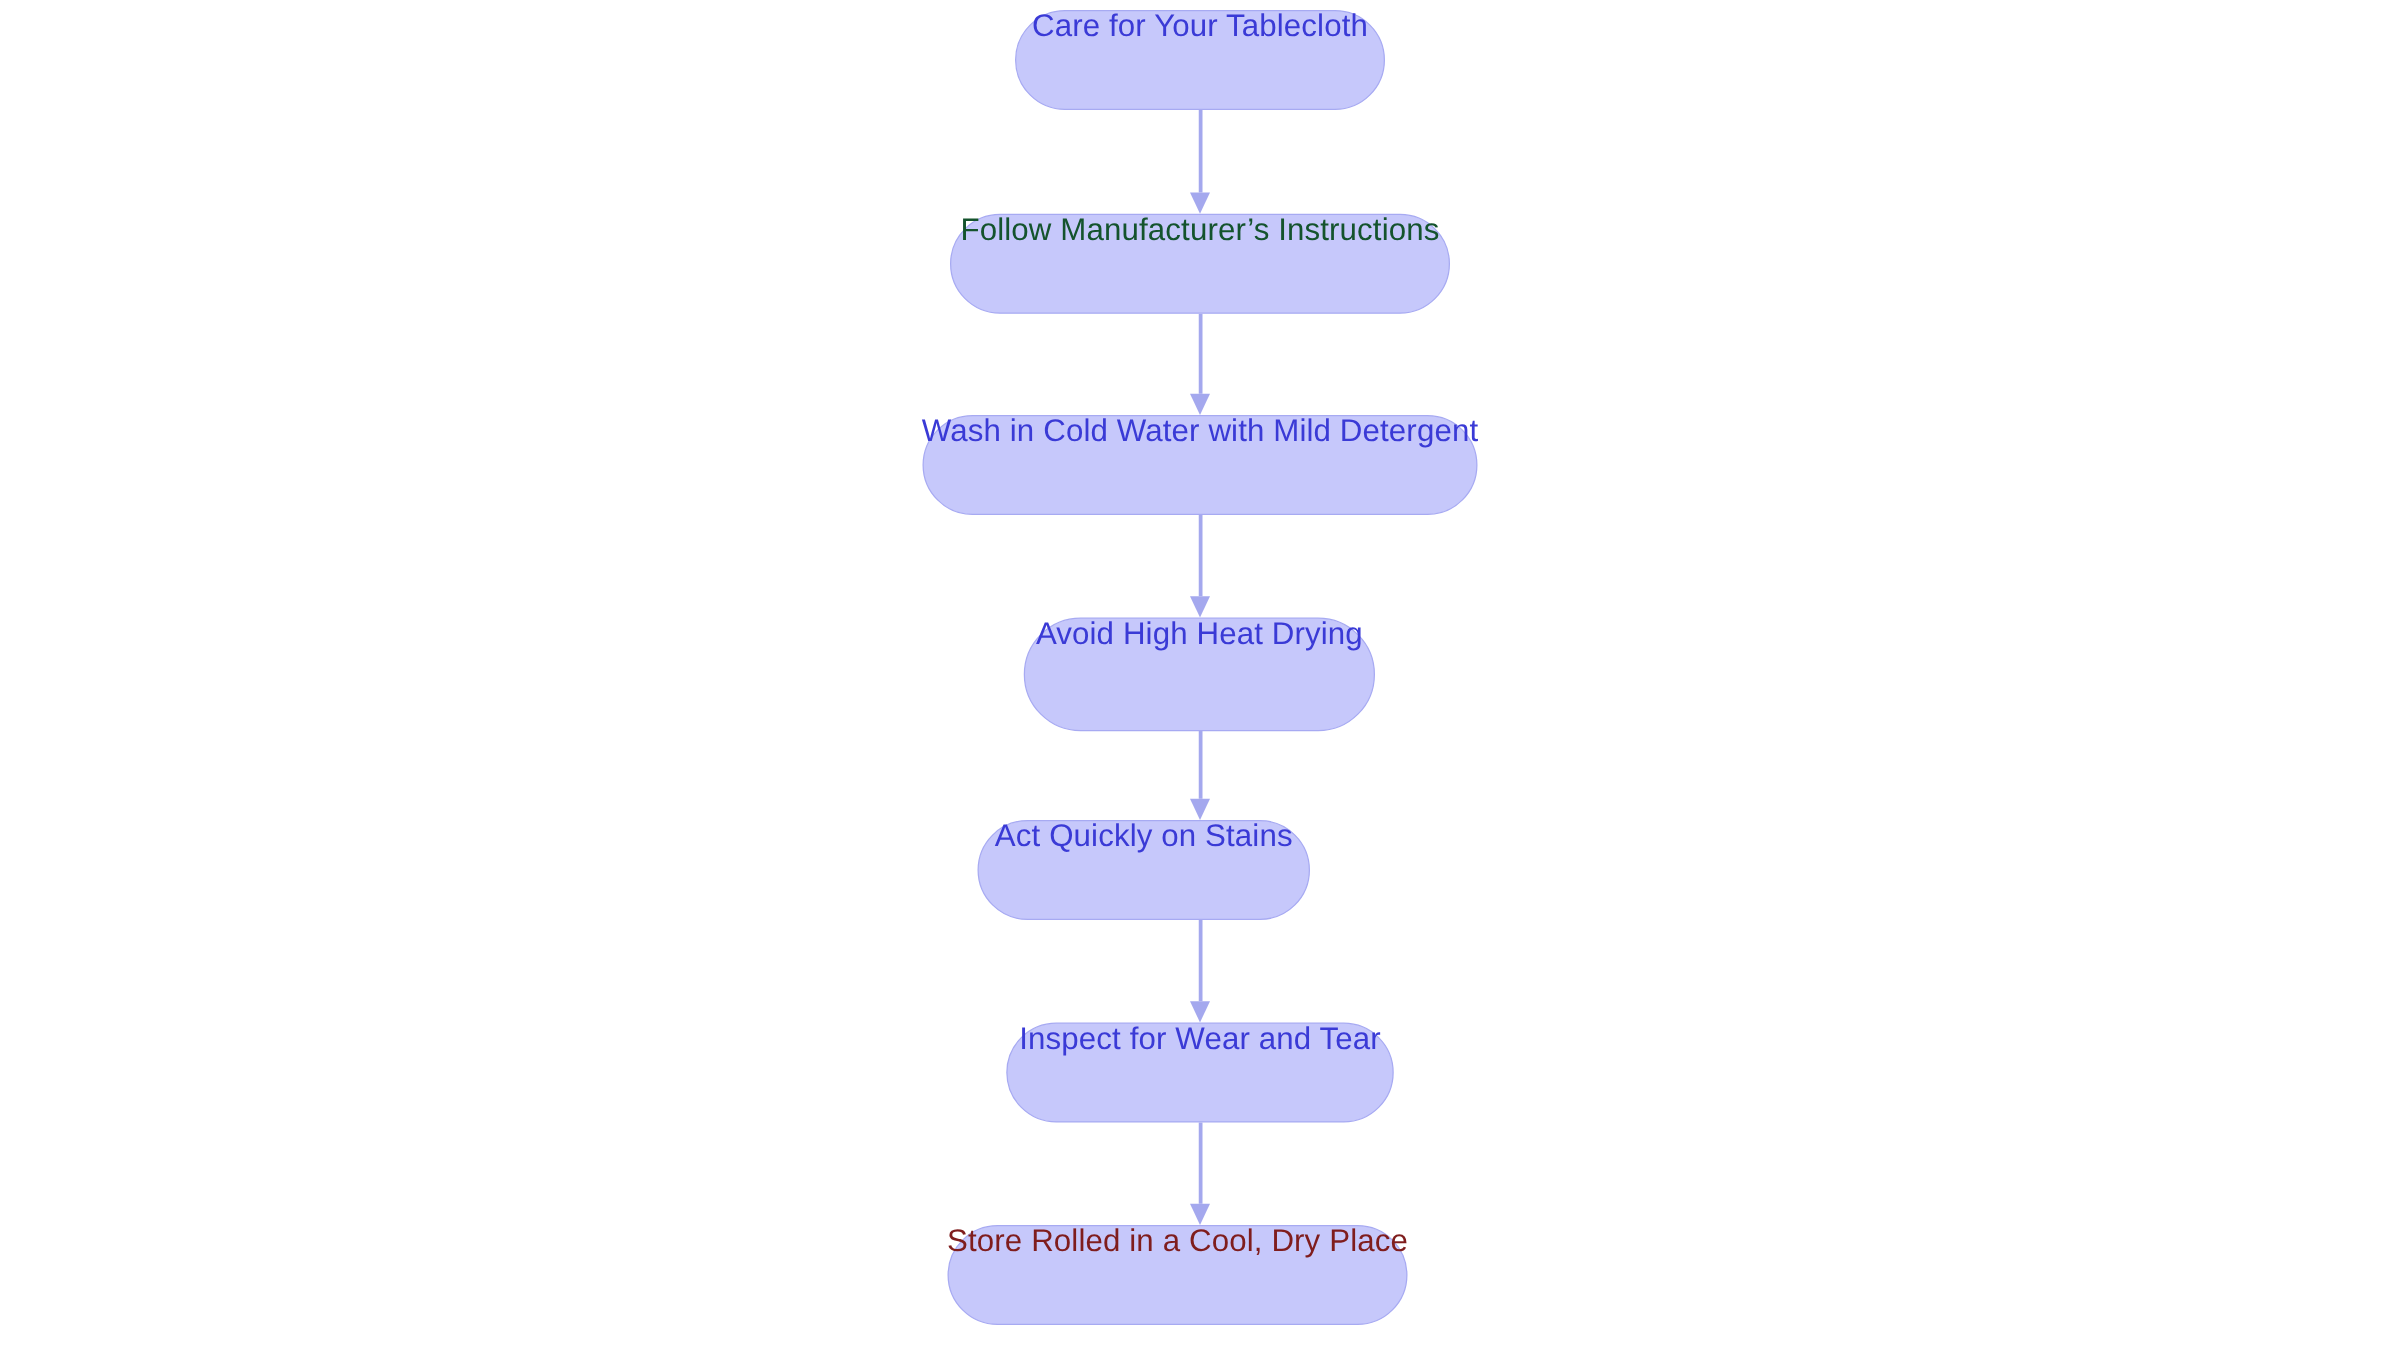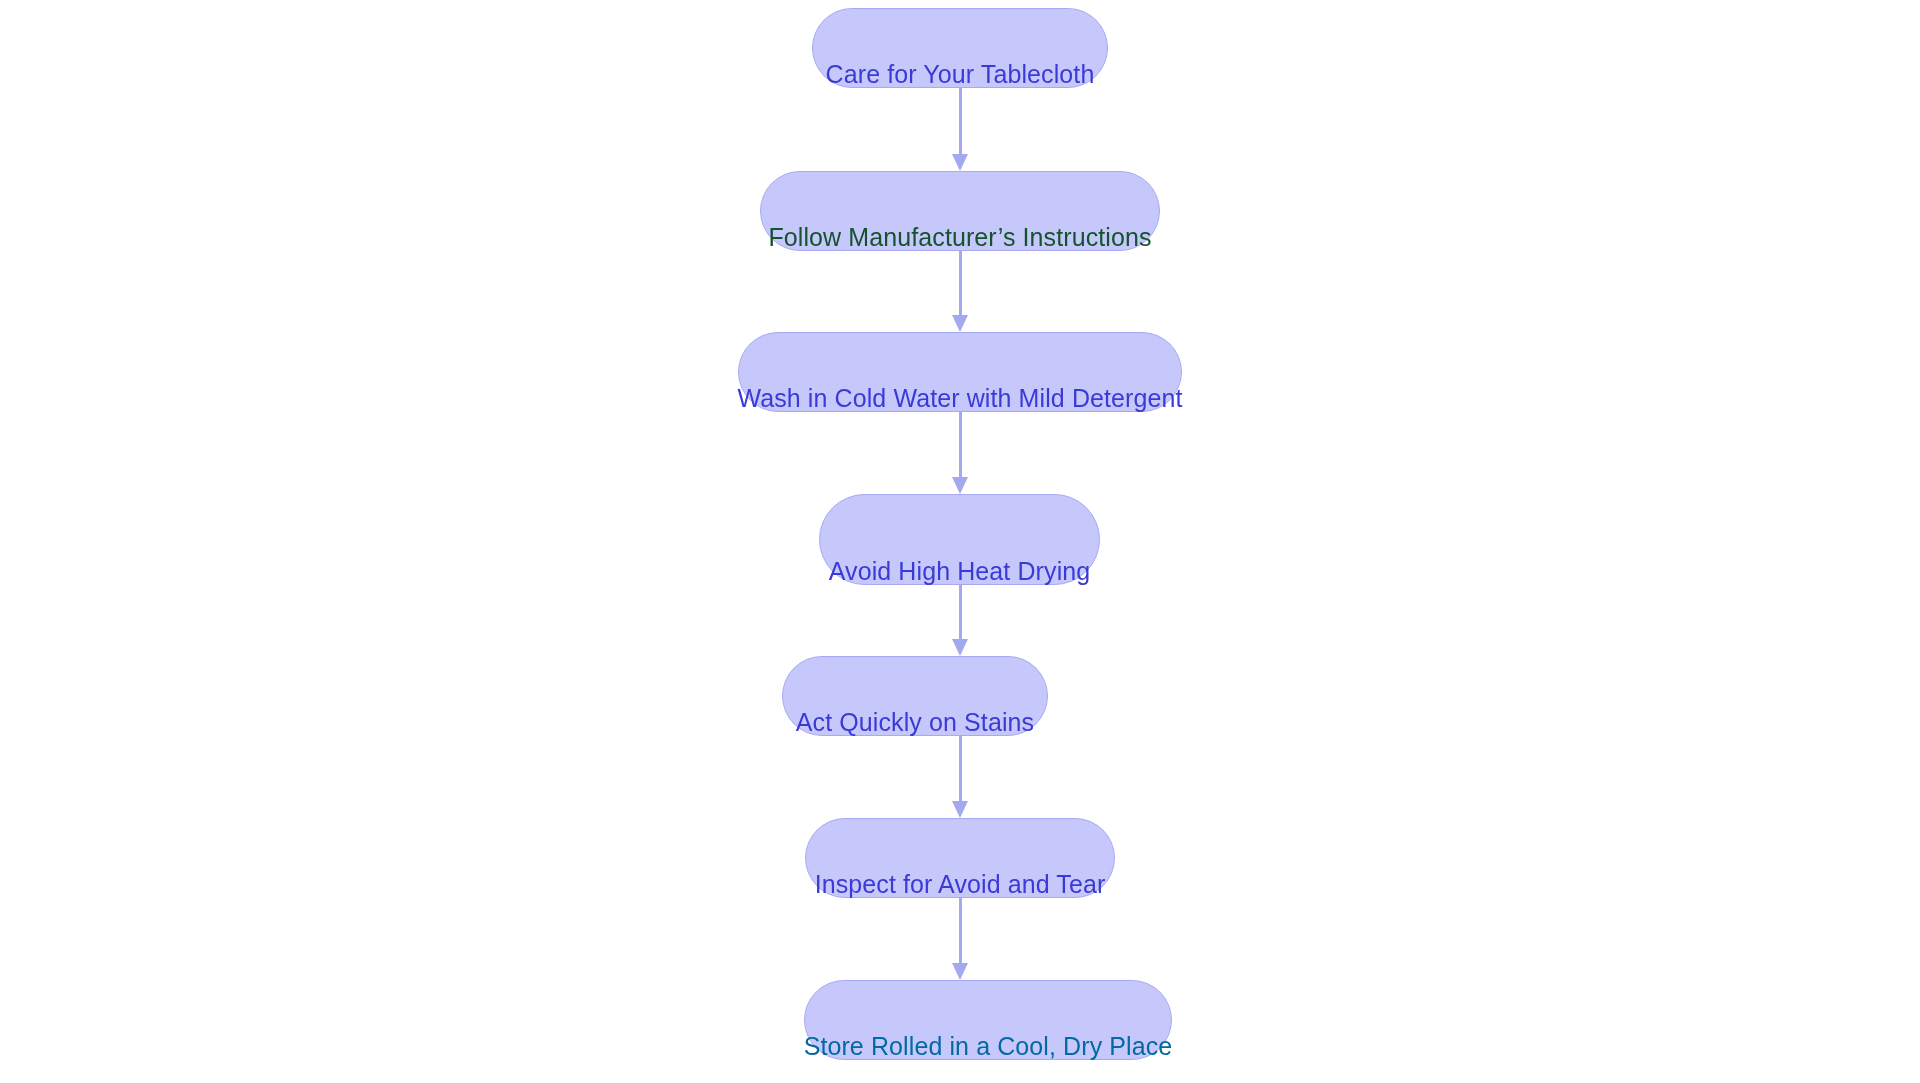--- a/index.html
+++ b/index.html
@@ -16,21 +16,21 @@
   #flowchart-canvas {
     position: relative;
     width: 1920px;
     height: 1083px;
     background: #ffffff;
   }
   .flow-node {
     position: absolute;
     box-sizing: border-box;
     display: flex;
-    align-items: flex-end;
+    align-items: flex-start;
     justify-content: center;
     background: #c6c8fb;
     border: 1.5px solid #a7aaf2;
     border-radius: 999px;
     color: #3a3ad6;
     font-size: 25px;
     font-weight: 400;
     letter-spacing: 0.1px;
     white-space: nowrap;
     line-height: 1;
@@ -101,19 +101,19 @@
   <div class="flow-node" style="left: 738px; top: 332px; width: 444px; height: 80px; background: rgb(198, 200, 251); border-color: rgb(167, 170, 242); color: rgb(58, 58, 214);">
     <span class="node-label">Wash in Cold Water with Mild Detergent</span>
   </div>
   <div class="flow-node" style="left: 819px; top: 494px; width: 281px; height: 91px; background: rgb(198, 200, 251); border-color: rgb(167, 170, 242); color: rgb(58, 58, 214);">
     <span class="node-label">Avoid High Heat Drying</span>
   </div>
   <div class="flow-node" style="left: 782px; top: 656px; width: 266px; height: 80px; background: rgb(198, 200, 251); border-color: rgb(167, 170, 242); color: rgb(58, 58, 214);">
     <span class="node-label">Act Quickly on Stains</span>
   </div>
   <div class="flow-node" style="left: 805px; top: 818px; width: 310px; height: 80px; background: rgb(198, 200, 251); border-color: rgb(167, 170, 242); color: rgb(58, 58, 214);">
-    <span class="node-label">Inspect for Avoid and Tear</span>
+    <span class="node-label">Inspect for Wear and Tear</span>
   </div>
-  <div class="flow-node" style="left: 804px; top: 980px; width: 368px; height: 80px; background: rgb(198, 200, 251); border-color: rgb(167, 170, 242); color: #0369a1;">
+  <div class="flow-node" style="left: 758px; top: 980px; width: 368px; height: 80px; background: rgb(198, 200, 251); border-color: rgb(167, 170, 242); color: #7f1d1d;">
     <span class="node-label">Store Rolled in a Cool, Dry Place</span>
   </div>
 
 </div>
 
 </body></html>

